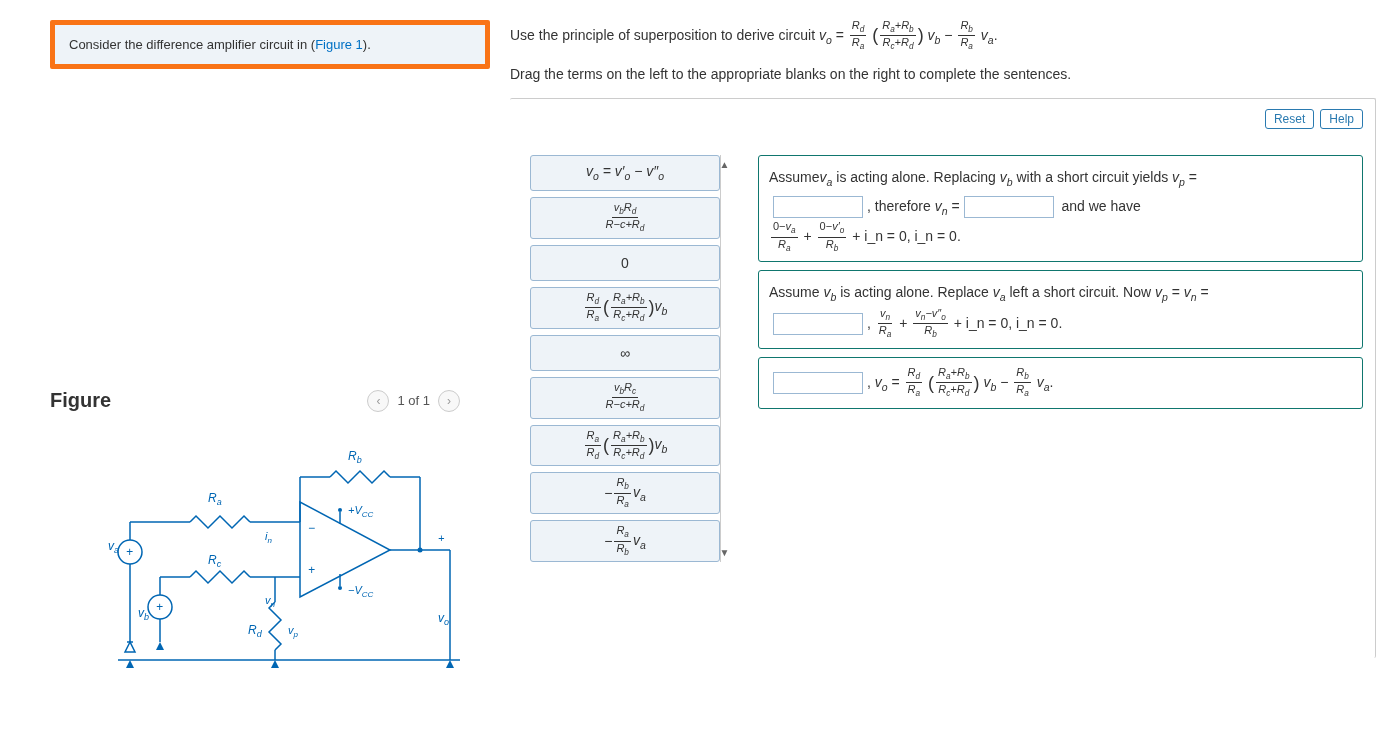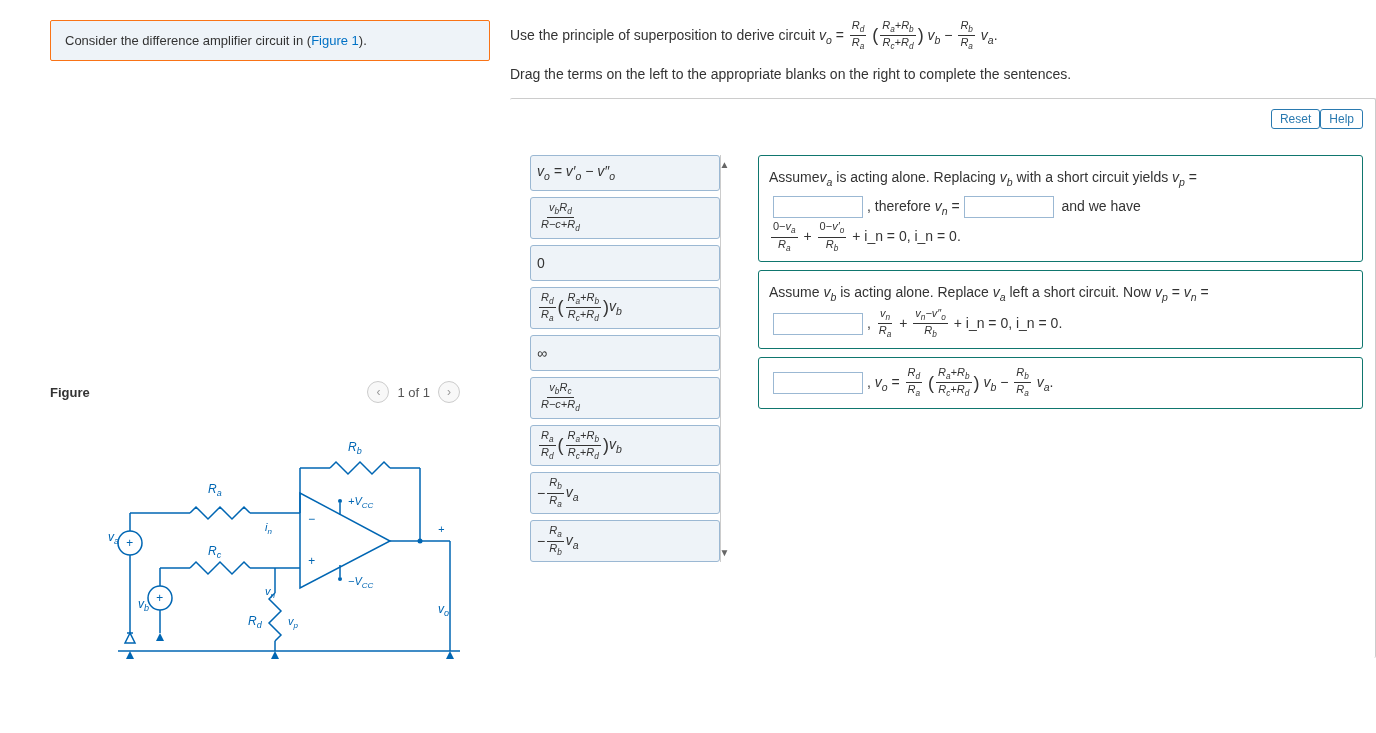--- a/index.html
+++ b/index.html
@@ -20,34 +20,34 @@
     width: 510px;
     padding: 20px 20px 0 50px;
   }
   .right-col {
     flex: 1;
     padding: 20px 0 0 0;
     position: relative;
   }
   .prompt-box {
     background: #eef3f8;
-    border: 1px solid #f97316;
+    border: 5px solid #f97316;
     padding: 12px 14px;
     border-radius: 2px;
     font-size: 13px;
   }
   .prompt-box a { color: #0071c5; text-decoration: none; }
   .fig-head {
     display: flex;
     align-items: center;
     justify-content: space-between;
     margin-top: 320px;
     margin-right: 30px;
   }
-  .fig-title { font-weight: bold; font-size: 13px; }
+  .fig-title { font-weight: bold; font-size: 20px; }
   .pager {
     display: flex;
     align-items: center;
     gap: 8px;
     font-size: 13px;
     color: #555;
   }
   .nav-btn {
     width: 22px; height: 22px;
     border: 1px solid #ccc;
@@ -73,20 +73,21 @@
     border-radius: 2px;
     min-height: 560px;
     position: relative;
     padding: 12px 12px 12px 12px;
   }
   .btnrow {
     position: absolute;
     top: 10px;
     right: 12px;
     display: flex;
+    gap: 6px;
   }
   .smallbtn {
     border: 1px solid #2a7ab0;
     color: #2a7ab0;
     background: #fff;
     border-radius: 3px;
     padding: 2px 8px;
     font-size: 12px;
     cursor: pointer;
   }
@@ -102,21 +103,21 @@
     width: 190px;
     margin-left: 8px;
   }
   .term {
     border: 1px solid #9bb8d3;
     background: #eef3f8;
     border-radius: 3px;
     min-height: 36px;
     display: flex;
     align-items: center;
-    justify-content: flex-start;
+    justify-content: center;
     padding: 4px 6px;
     font-size: 14px;
     text-align: center;
     cursor: move;
   }
   .targets {
     flex: 1;
     display: flex;
     flex-direction: column;
     gap: 8px;

